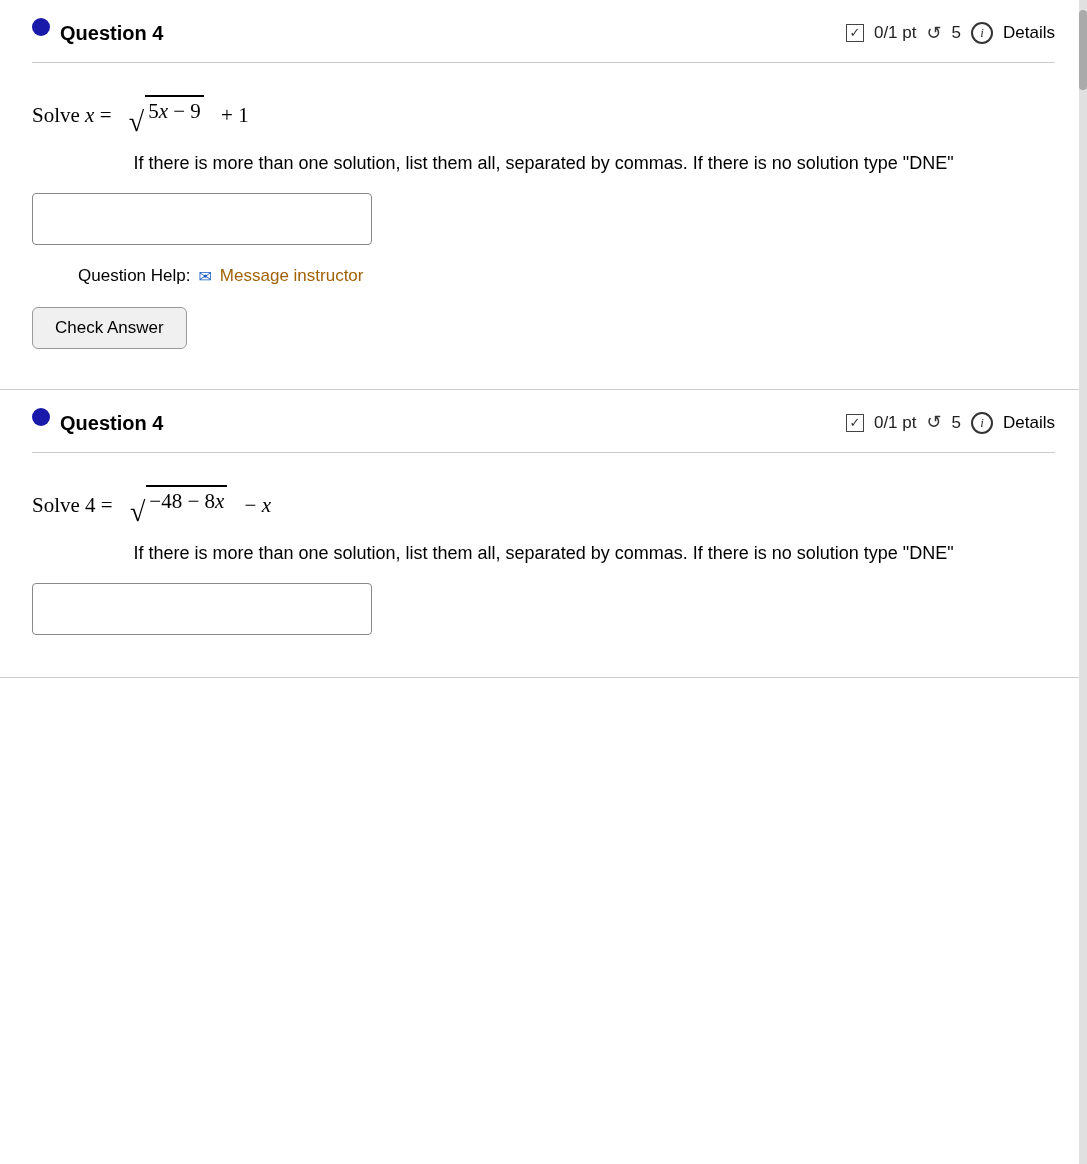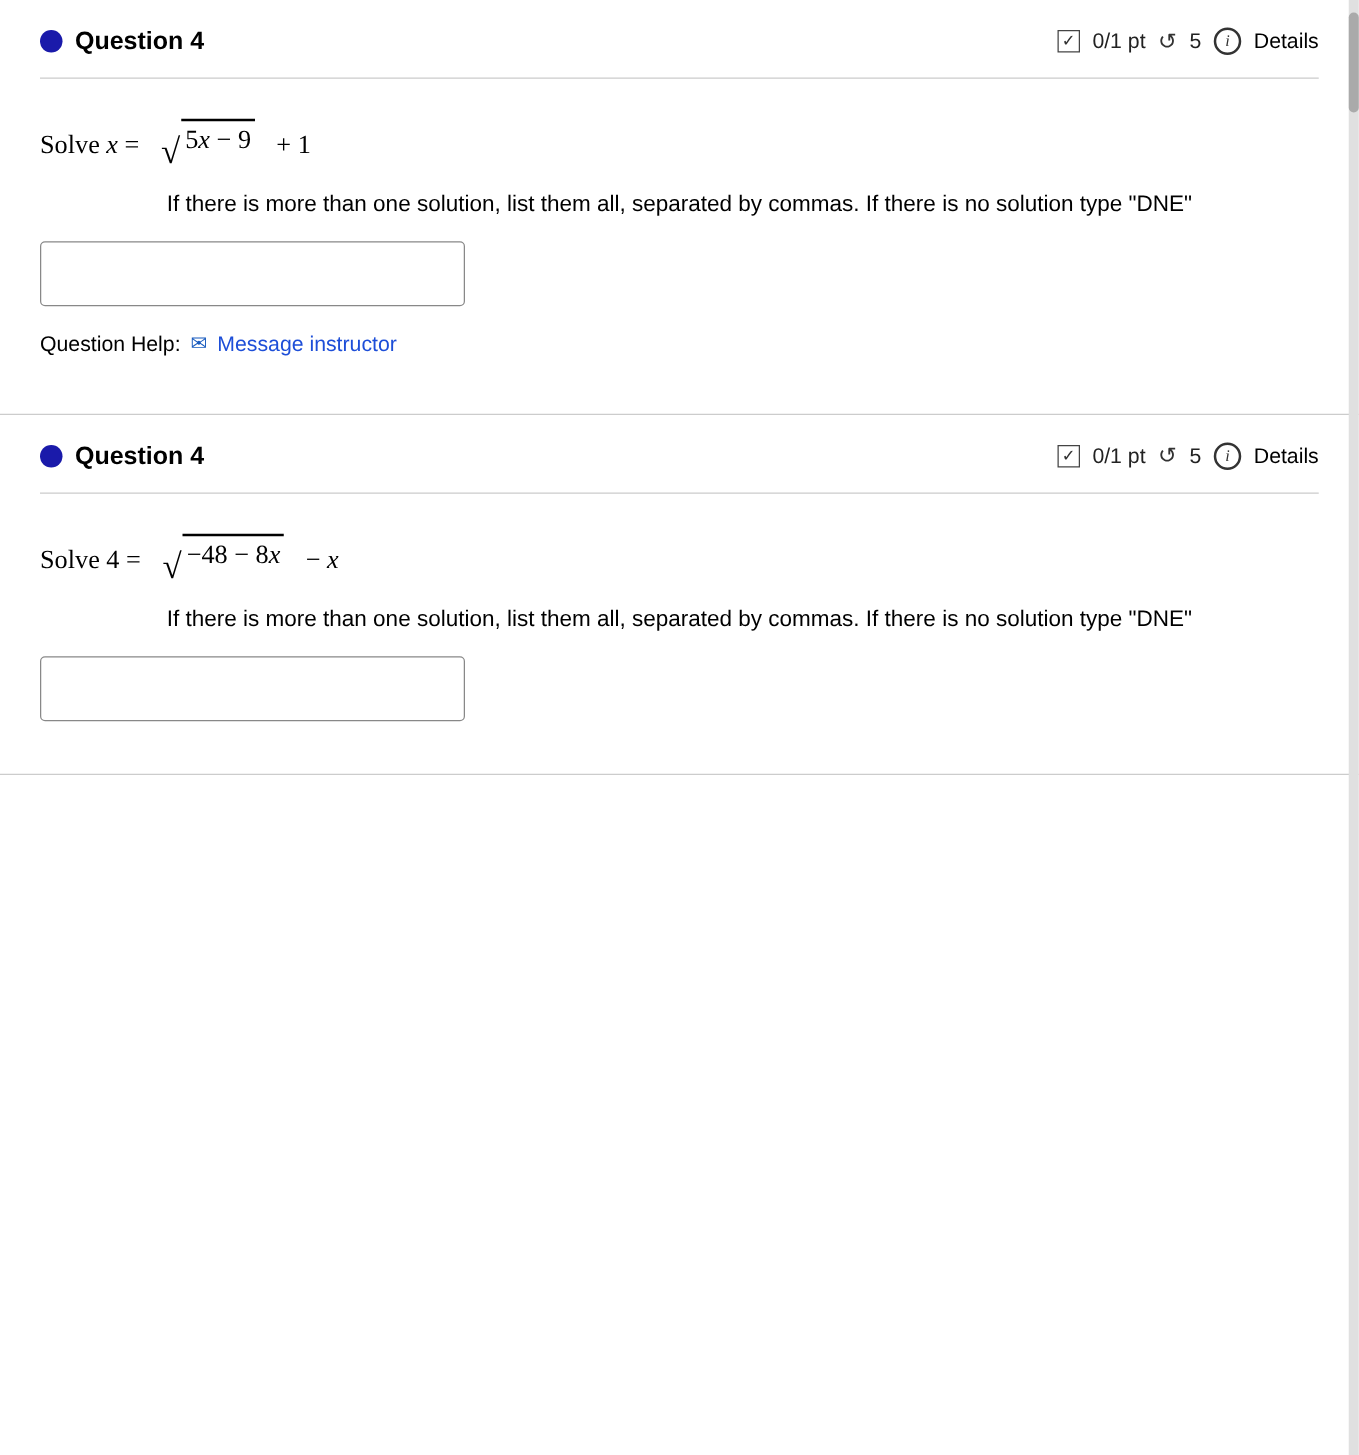--- a/index.html
+++ b/index.html
@@ -29,21 +29,20 @@
       display: flex;
       align-items: center;
       justify-content: space-between;
       padding-bottom: 14px;
       border-bottom: 1.5px solid #cccccc;
       margin-bottom: 20px;
     }
 
     .question-title-area {
       display: flex;
-      align-items: center;
       gap: 10px;
     }
 
     .blue-dot {
       width: 18px;
       height: 18px;
       border-radius: 50%;
       background: #1a1aaa;
       flex-shrink: 0;
       display: inline-block;
@@ -129,41 +128,42 @@
       border-radius: 4px;
       margin-bottom: 18px;
       padding: 6px 10px;
       font-size: 16px;
       background: #fff;
       outline: none;
     }
 
     .question-help {
       display: flex;
-      align-items: center;
+      align-items: flex-end;
       gap: 8px;
       font-size: 17px;
       font-family: Arial, sans-serif;
       margin-bottom: 18px;
+      margin-left: 46px;
     }
 
     .help-label {
       color: #000;
     }
 
     .mail-icon-sm {
       display: inline-flex;
       align-items: center;
       justify-content: center;
       font-size: 16px;
       color: #1a5cbf;
     }
 
     .message-instructor-link {
-      color: #1d4ed8;
+      color: #a16207;
       text-decoration: none;
       cursor: pointer;
     }
 
     .check-answer-btn {
       display: inline-block;
       padding: 10px 22px;
       font-size: 17px;
       font-family: Arial, sans-serif;
       border: 1.5px solid #999;
@@ -259,20 +259,21 @@
       <div class="instructions">If there is more than one solution, list them all, separated by commas. If there is no solution type "DNE"</div>
 
       <input class="answer-input" type="text" style="">
 
       <div class="question-help">
         <span class="help-label">Question Help:</span>
         <span class="mail-icon-sm">✉</span>
         <a class="message-instructor-link">Message instructor</a>
       </div>
 
+      <button class="check-answer-btn">Check Answer</button>
     </div>
   </div>
 
   <div class="question-block">
     <div class="question-header">
       <div class="question-title-area">
         <span class="blue-dot"></span>
         <span class="question-title">Question 4</span>
       </div>
       <div class="question-meta">

